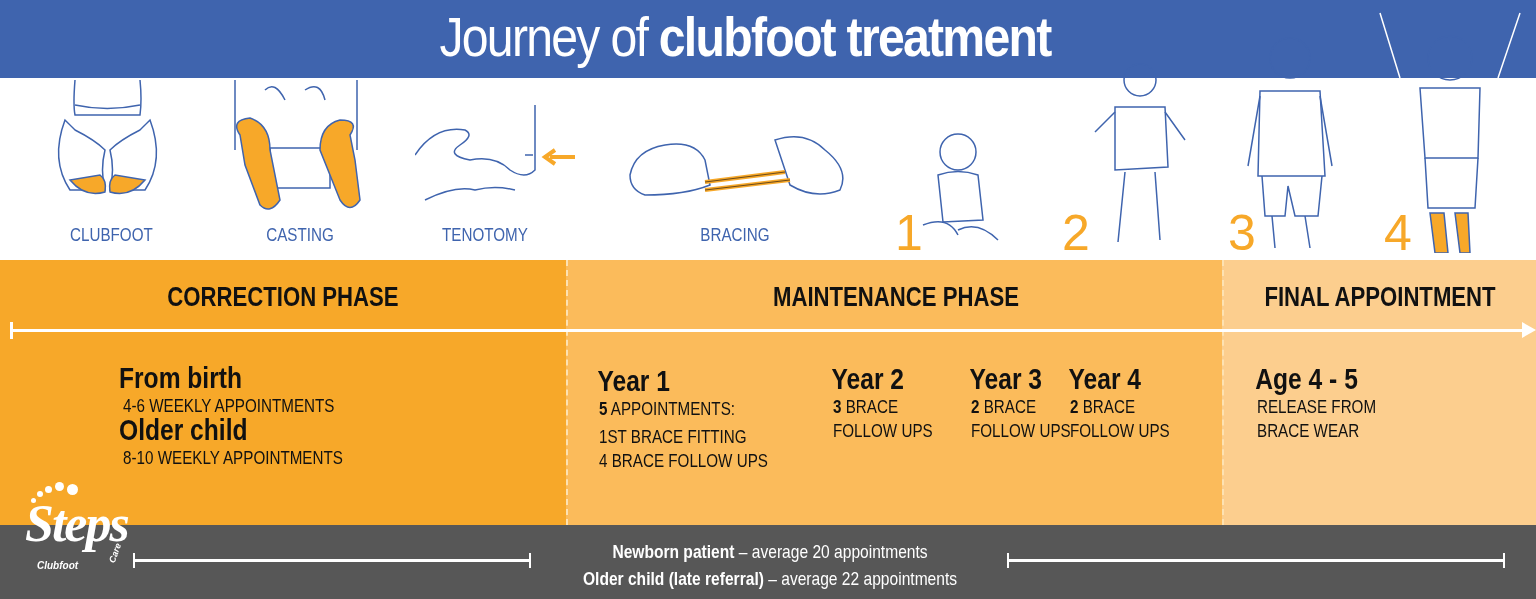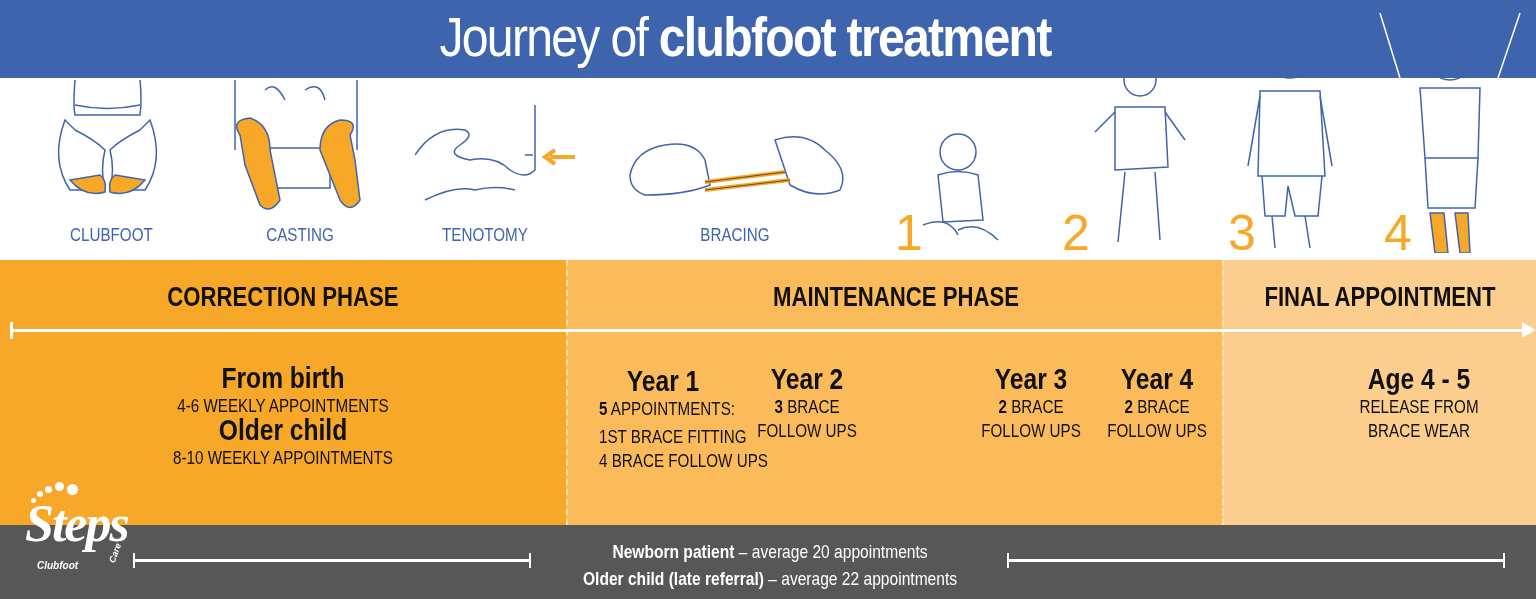--- a/index.html
+++ b/index.html
@@ -11,21 +11,21 @@
   .lbl{position:absolute;top:224px;color:#3f64ae;font-size:19px;text-align:center;transform:scaleX(0.8);}
   .num{position:absolute;top:204px;color:#f7a829;font-size:50px;font-weight:normal;}
   .band{position:absolute;top:260px;height:265px;}
   .b1{left:0;width:566px;background:#f7a829;}
   .b2{left:566px;width:656px;background:#fbbb5b;border-left:2px dashed #fde2b2;}
   .b3{left:1222px;width:314px;background:#fcce8e;border-left:2px dashed #fde2b2;}
   .phase{position:absolute;top:282px;font-weight:bold;font-size:27px;color:#111;text-align:center;transform:scaleX(0.82);}
   .arrow{position:absolute;left:10px;top:329px;width:1514px;height:3px;background:#fff;}
   .arrow:before{content:"";position:absolute;left:0;top:-7px;width:3px;height:17px;background:#fff;}
   .arrow:after{content:"";position:absolute;right:-12px;top:-7px;border-left:14px solid #fff;border-top:8px solid transparent;border-bottom:8px solid transparent;}
-  .blk{position:absolute;text-align:center;color:#111;}
+  .blk{position:absolute;color:#111;}
   .blk .h{font-weight:bold;font-size:30px;transform:scaleX(0.82);line-height:32px;}
   .blk .s{font-size:19px;transform:scaleX(0.8);line-height:24px;white-space:nowrap;}
   .blk .s b{font-weight:bold;}
   .foot{position:absolute;left:0;top:525px;width:1536px;height:74px;background:#575757;}
   .ftxt{position:absolute;top:538px;left:470px;width:600px;text-align:center;color:#fff;font-size:19px;line-height:27px;transform:scaleX(0.82);}
   .ftxt b{font-weight:bold;}
   .fbar{position:absolute;top:559px;height:3px;background:#fff;}
   .fbar:before,.fbar:after{content:"";position:absolute;top:-6px;width:2px;height:15px;background:#fff;}
   .fbar:before{left:0}.fbar:after{right:0}
   .logo{position:absolute;left:17px;top:480px;width:125px;height:100px;color:#fff;}
@@ -122,37 +122,37 @@
   <div class="h">Older child</div>
   <div class="s">8-10 WEEKLY APPOINTMENTS</div>
 </div>
 
 <div class="blk" style="left:583px;width:160px;top:365px">
   <div class="h">Year 1</div>
   <div class="s"><b>5</b><span> APPOINTMENTS:</span></div>
   <div class="s" style="margin-top:4px">1ST BRACE FITTING</div>
   <div class="s">4 BRACE FOLLOW UPS</div>
 </div>
-<div class="blk" style="left:732px;width:150px;top:363px">
+<div class="blk" style="left:818px;width:150px;top:363px">
   <div class="h">Year 2</div>
   <div class="s"><b>3</b><span> BRACE</span></div>
   <div class="s">FOLLOW UPS</div>
 </div>
 <div class="blk" style="left:956px;width:150px;top:363px">
   <div class="h">Year 3</div>
   <div class="s"><b>2</b><span> BRACE</span></div>
   <div class="s">FOLLOW UPS</div>
 </div>
-<div class="blk" style="left:1082px;width:150px;top:363px">
+<div class="blk" style="left:1055px;width:150px;top:363px">
   <div class="h">Year 4</div>
   <div class="s"><b>2</b><span> BRACE</span></div>
   <div class="s">FOLLOW UPS</div>
 </div>
 
-<div class="blk" style="left:1334px;width:170px;top:363px">
+<div class="blk" style="left:1240px;width:170px;top:363px">
   <div class="h">Age 4 - 5</div>
   <div class="s">RELEASE FROM</div>
   <div class="s">BRACE WEAR</div>
 </div>
 
 <div class="foot"></div>
 <div class="fbar" style="left:133px;width:398px"></div>
 <div class="fbar" style="left:1007px;width:498px"></div>
 <div class="ftxt">
   <div><b>Newborn patient</b><span> – average 20 appointments</span></div>

